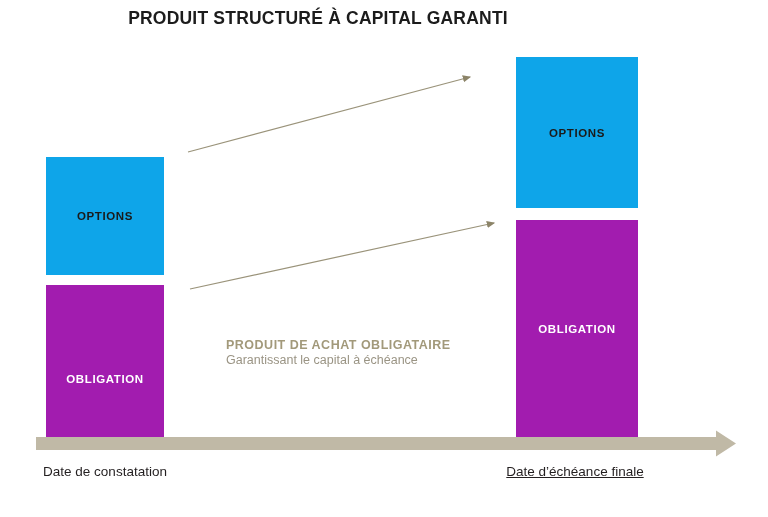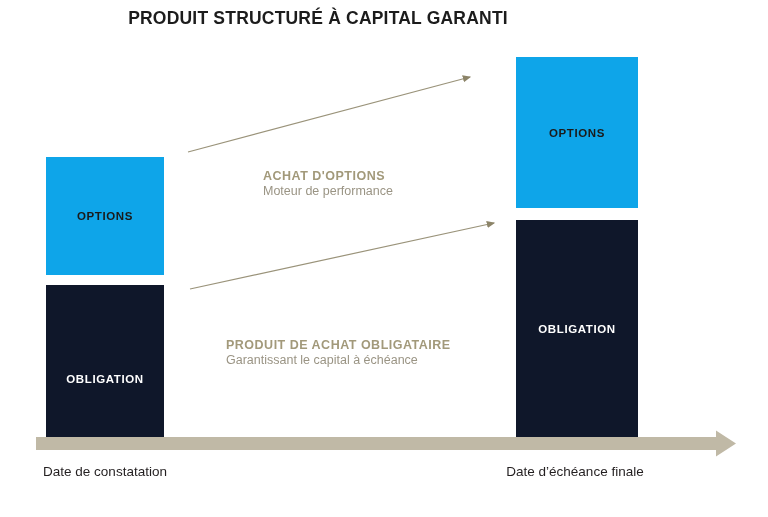--- a/index.html
+++ b/index.html
@@ -47,21 +47,21 @@
     font-weight: bold;
     letter-spacing: 0.6px;
   }
   .bar.options {
     background: #0ea5e9;
   }
   .bar.options .bar-label {
     color: #1a1a1a;
   }
   .bar.obligation {
-    background: #0f172a;
+    background: #a21caf;
   }
   .bar.obligation .bar-label {
     color: #ffffff;
   }
 
   
   #bar-options-left    { left: 46px;  top: 157px; width: 118px; height: 118px; }
   #bar-obligation-left { left: 46px;  top: 285px; width: 118px; height: 152px; }
   
   #bar-options-right    { left: 516px; top: 57px;  width: 122px; height: 151px; }
@@ -106,21 +106,21 @@
 
   
   .axis-label {
     position: absolute;
     text-align: center;
     font-size: 13.5px;
     line-height: 1.45;
     color: #231f20;
   }
   #axis-label-start { left: 40px;  top: 462px; width: 130px; }
-  #axis-label-end   { left: 490px; top: 462px; width: 170px; }
+  #axis-label-end   { left: 490px; top: 462px; width: 170px; text-decoration: underline; }
 </style>
 </head>
 <body>
 
 <div id="diagram">
 
   <div class="title">PRODUIT STRUCTURÉ À CAPITAL GARANTI</div>
 
   <div class="bar options" id="bar-options-left">
     <span class="bar-label">OPTIONS</span>
@@ -145,24 +145,20 @@
       </marker>
     </defs>
 
     <line x1="188" y1="152" x2="470" y2="77" stroke="#9a937a" stroke-width="1.2" marker-end="url(#thin-arrowhead)"></line>
 
     <line x1="190" y1="289" x2="494" y2="223" stroke="#9a937a" stroke-width="1.2" marker-end="url(#thin-arrowhead)"></line>
 
     <path d="M36,437 L716,437 L716,430.5 L736,443.5 L716,456.5 L716,450 L36,450 Z" fill="#c0b9a6"></path>
   </svg>
 
-  <div class="annotation" id="annotation-options">
-    <div class="ann-title">ACHAT D'OPTIONS</div>
-    <div class="ann-sub">Moteur de performance</div>
-  </div>
 
   <div class="annotation" id="annotation-bond">
     <div class="ann-title">PRODUIT DE ACHAT OBLIGATAIRE</div>
     <div class="ann-sub">Garantissant le capital à échéance</div>
   </div>
 
   <div class="axis-label" id="axis-label-start">Date de constatation</div>
 
   <div class="axis-label" id="axis-label-end">Date d’échéance finale</div>
 

